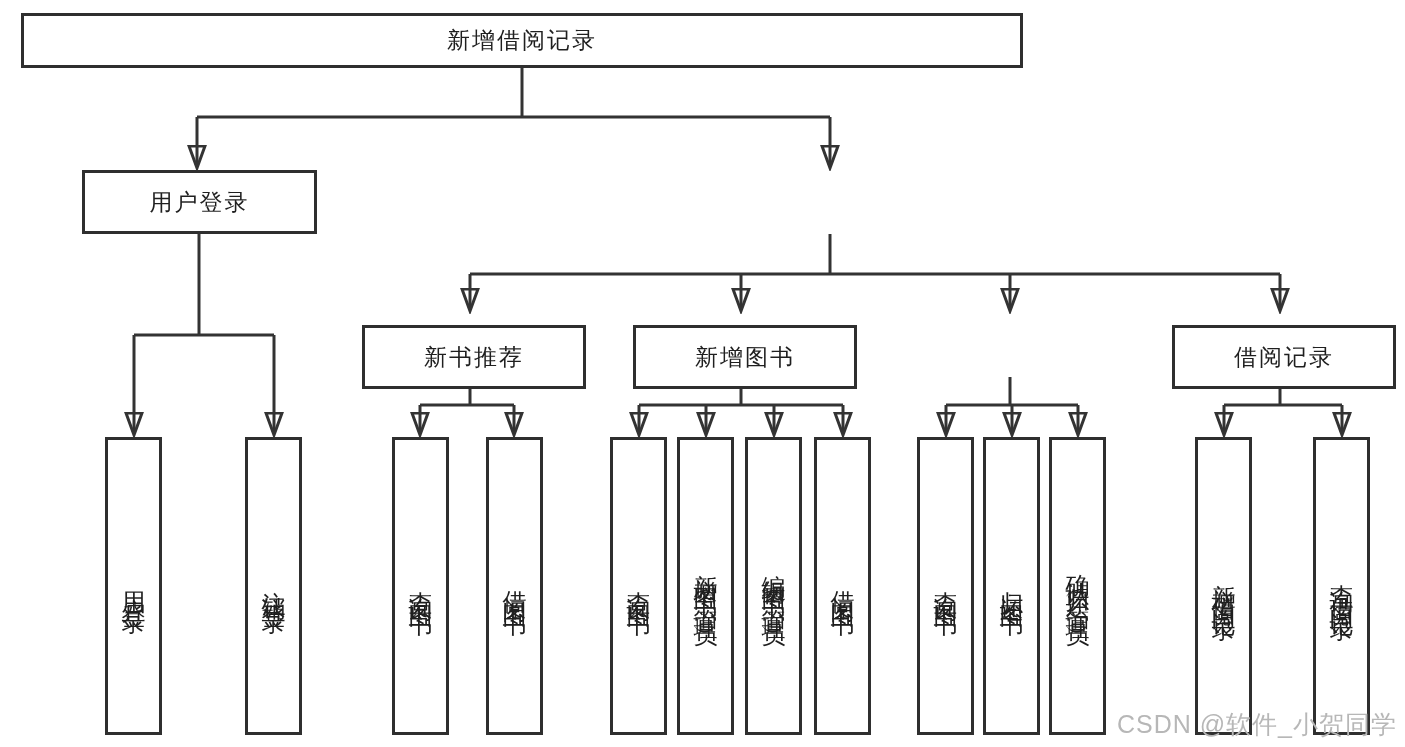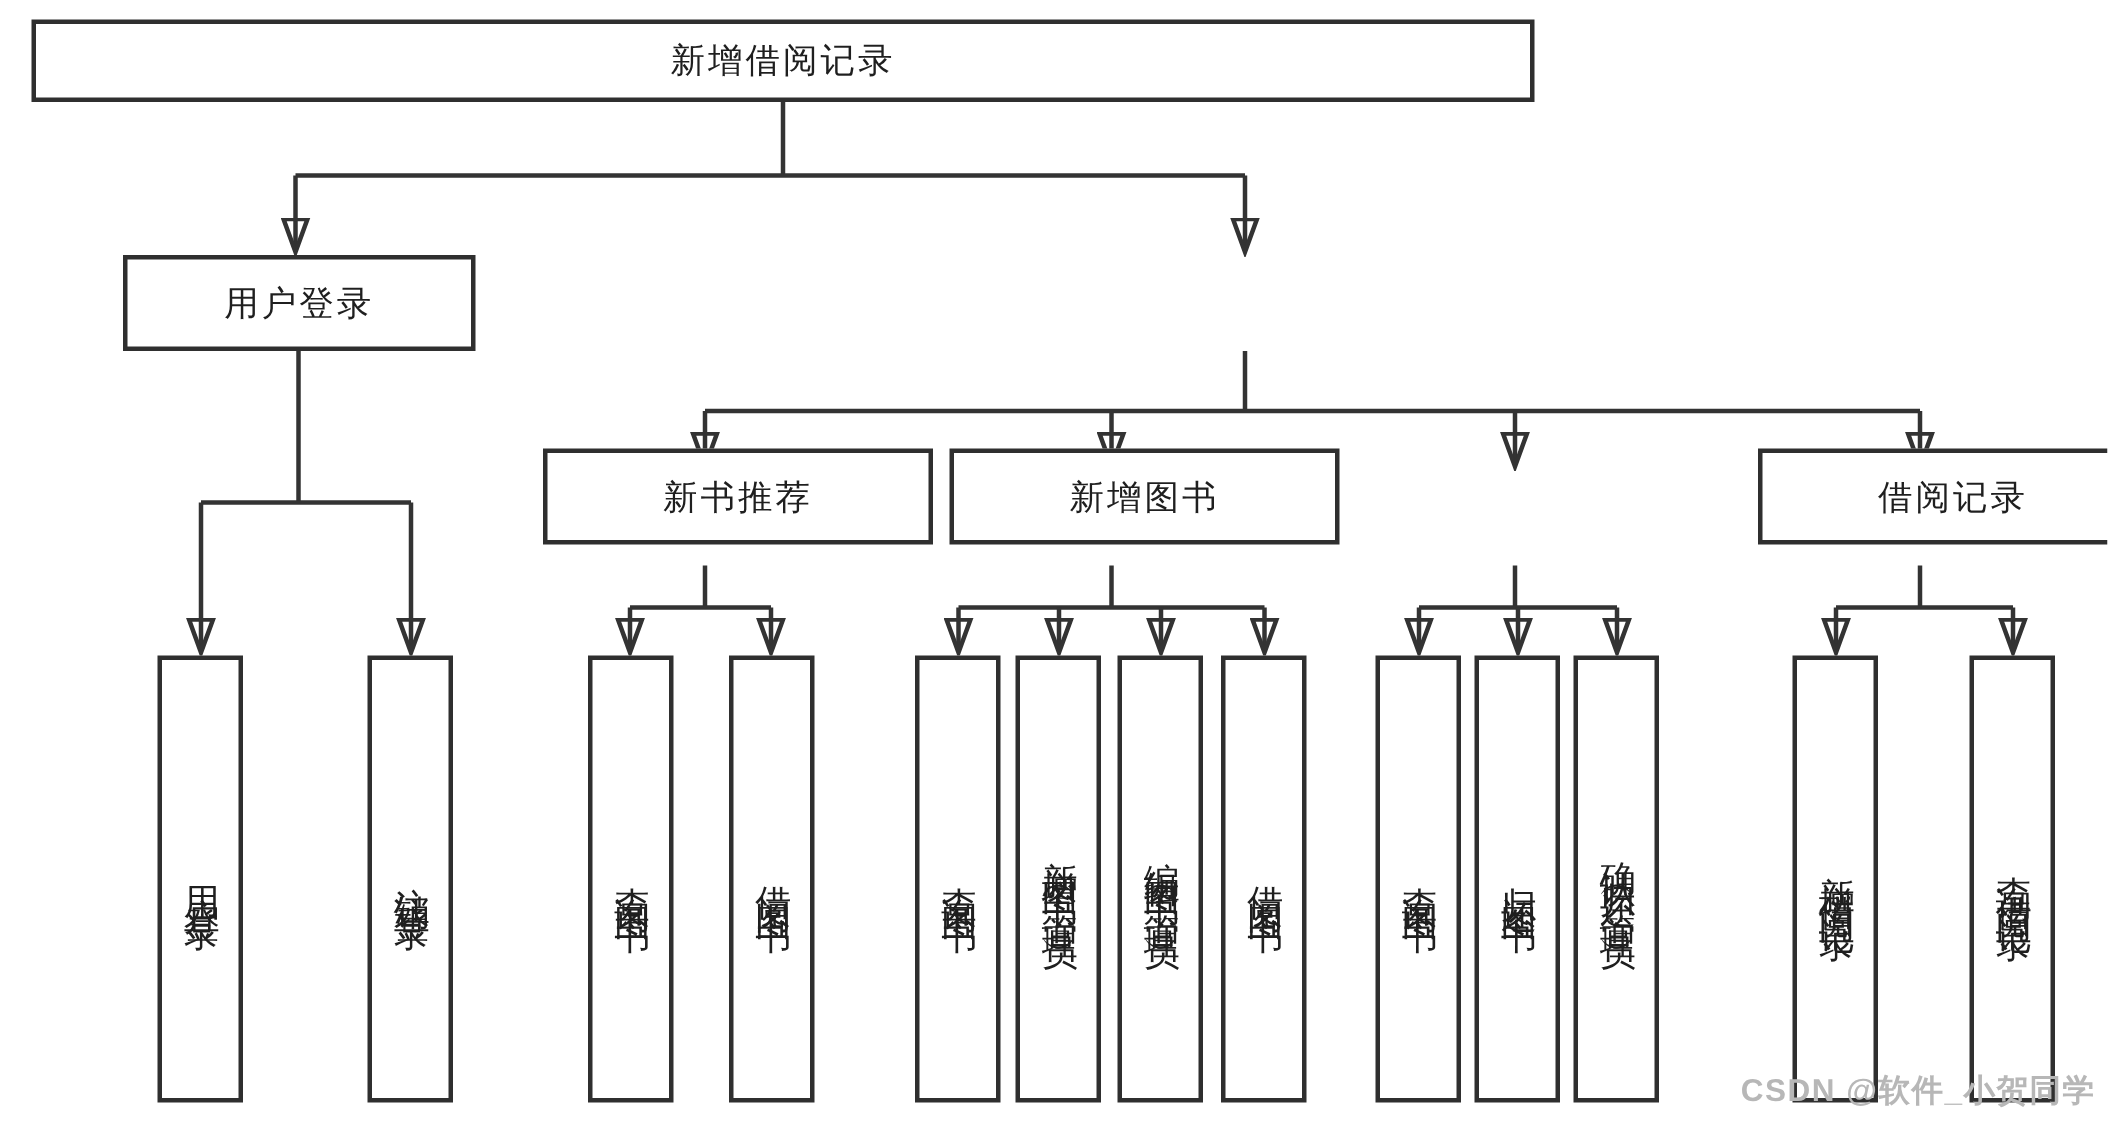--- a/index.html
+++ b/index.html
@@ -33,30 +33,29 @@
     white-space:nowrap;
   }
   .node.v span{
     writing-mode:vertical-rl;
     text-orientation:mixed;
     font-size:24px;
     letter-spacing:7px;
     line-height:1;
   }
   .lvl2{left:0;top:170px;width:235px;height:64px;}
-  .lvl3{top:299px;width:260px;height:64px;}
+  .lvl3{top:325px;width:224px;height:64px;}
   .leaf{top:437px;width:57px;height:298px;}
   #watermark{
     position:absolute;
     right:8px;bottom:6px;
-    font-size:21px;
+    font-size:25px;
     color:var(--watermark);
     letter-spacing:1px;
     white-space:nowrap;
-    font-weight:bold;
   }
 </style>
 </head>
 <body>
 
 <div id="canvas">
 
   <svg id="connectors" viewBox="0 0 1405 747" xmlns="http://www.w3.org/2000/svg">
     <defs>
       <marker id="arrow" markerUnits="userSpaceOnUse" markerWidth="26" markerHeight="20" refX="22" refY="10" orient="auto">

